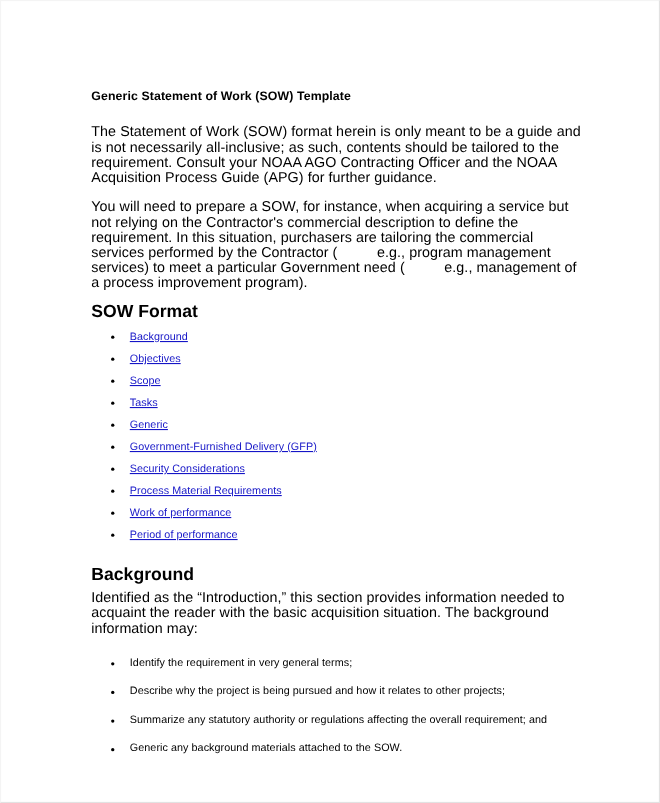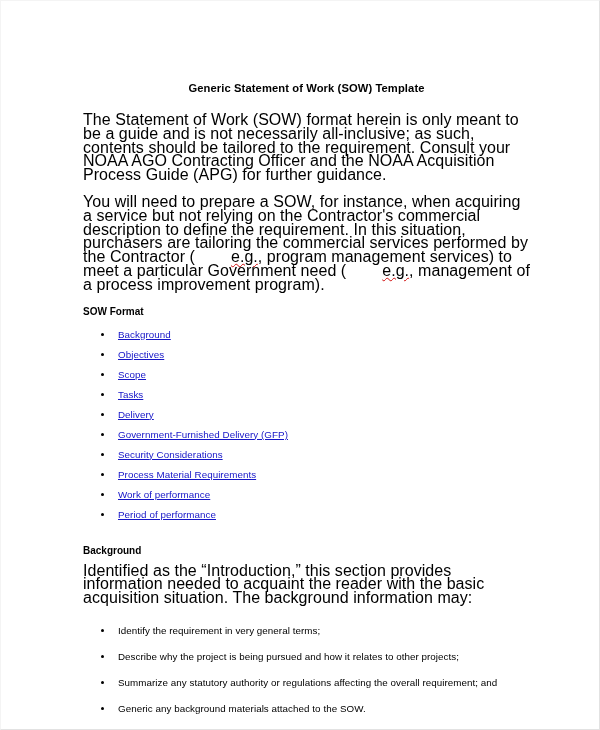--- a/index.html
+++ b/index.html
@@ -24,36 +24,35 @@
   #content {
     position: absolute;
     left: 82px;
     top: 80px;
     width: 447px;
   }
 
   .doc-title {
     font-size: 11.2px;
     font-weight: bold;
-    text-align: center;
     margin: 0 0 18px 0;
     letter-spacing: 0.1px;
     line-height: 14px;
   }
 
   .para {
-    font-size: 16px;
+    font-size: 13px;
     line-height: 13.8px;
     margin: 0 0 13px 0;
     text-align: left;
     letter-spacing: 0.05px;
   }
 
   .section-heading {
-    font-size: 10px;
+    font-size: 16px;
     font-weight: bold;
     margin: 0 0 7px 0;
     line-height: 13px;
   }
 
   .heading-gap-top {
     margin-top: 19px;
   }
 
   
@@ -95,21 +94,20 @@
     font-size: 9.8px;
   }
 
   ul.plain-list > li {
     height: 26px;
     line-height: 26px;
   }
 
   
   .spell {
-    text-decoration: underline;
     text-decoration-color: #d01010;
     text-decoration-style: wavy;
     text-decoration-thickness: 1px;
     text-underline-offset: 1px;
     padding-left: 36px;
   }
 </style>
 </head>
 <body>
 
@@ -122,21 +120,21 @@
 
     <p class="para"><span>You will need to prepare a SOW, for instance, when acquiring a service but not relying on the Contractor's commercial description to define the requirement. In this situation, purchasers are tailoring the commercial services performed by the Contractor (</span><span class="spell">e.g.</span><span>, program management services) to meet a particular Government need (</span><span class="spell">e.g.</span><span>, management of a process improvement program).</span></p>
 
     <h2 class="section-heading">SOW Format</h2>
 
     <ul class="bullets link-list">
       <li><a class="doclink">Background</a></li>
       <li><a class="doclink">Objectives</a></li>
       <li><a class="doclink">Scope</a></li>
       <li><a class="doclink">Tasks</a></li>
-      <li><a class="doclink">Delivery</a></li>
+      <li><a class="doclink">Generic</a></li>
       <li><a class="doclink">Government-Furnished Delivery (GFP)</a></li>
       <li><a class="doclink">Security Considerations</a></li>
       <li><a class="doclink">Process Material Requirements</a></li>
       <li><a class="doclink">Work of performance</a></li>
       <li><a class="doclink">Period of performance</a></li>
     </ul>
 
     <h2 class="section-heading heading-gap-top">Background</h2>
 
     <p class="para">Identified as the “Introduction,” this section provides information needed to acquaint the reader with the basic acquisition situation. The background information may:</p>

